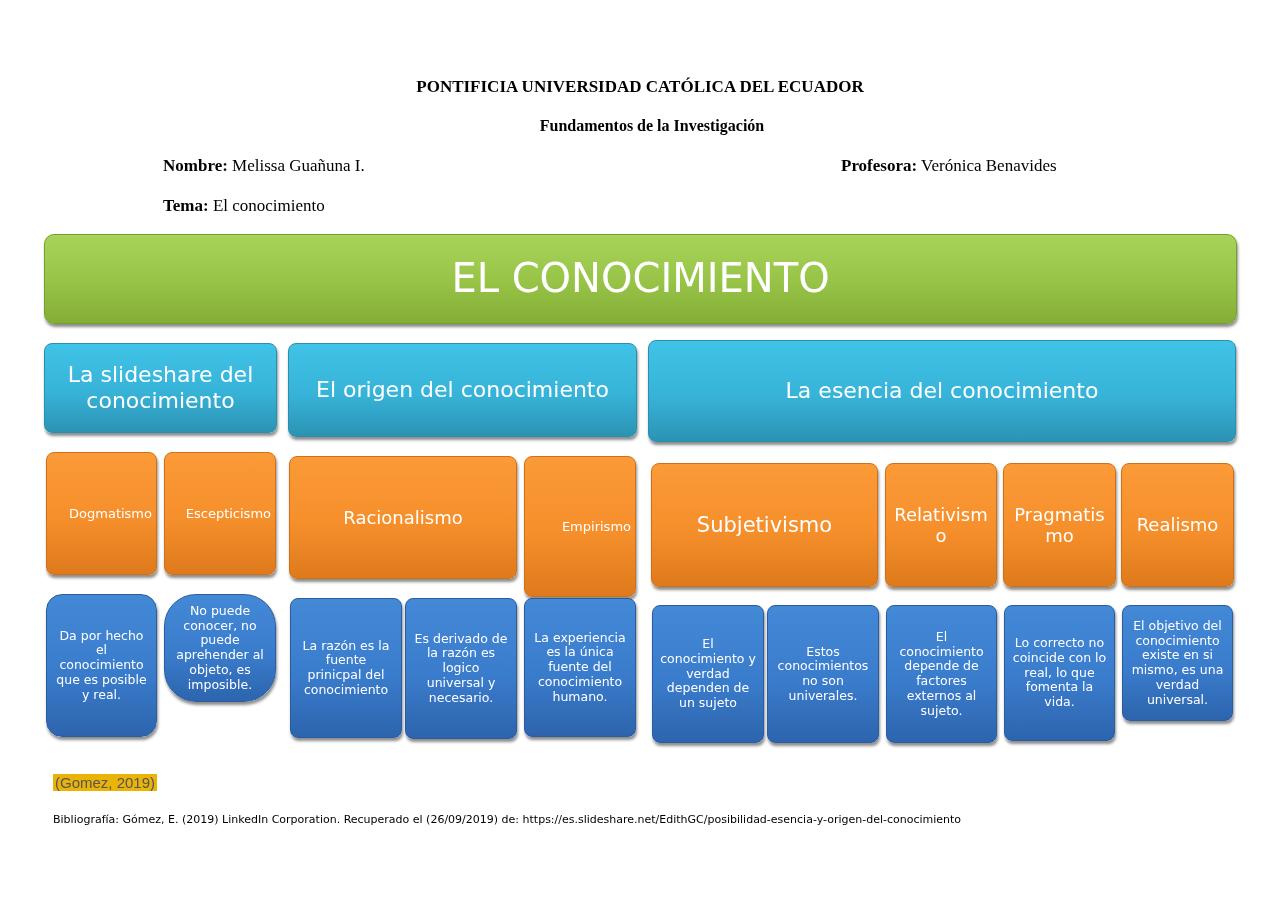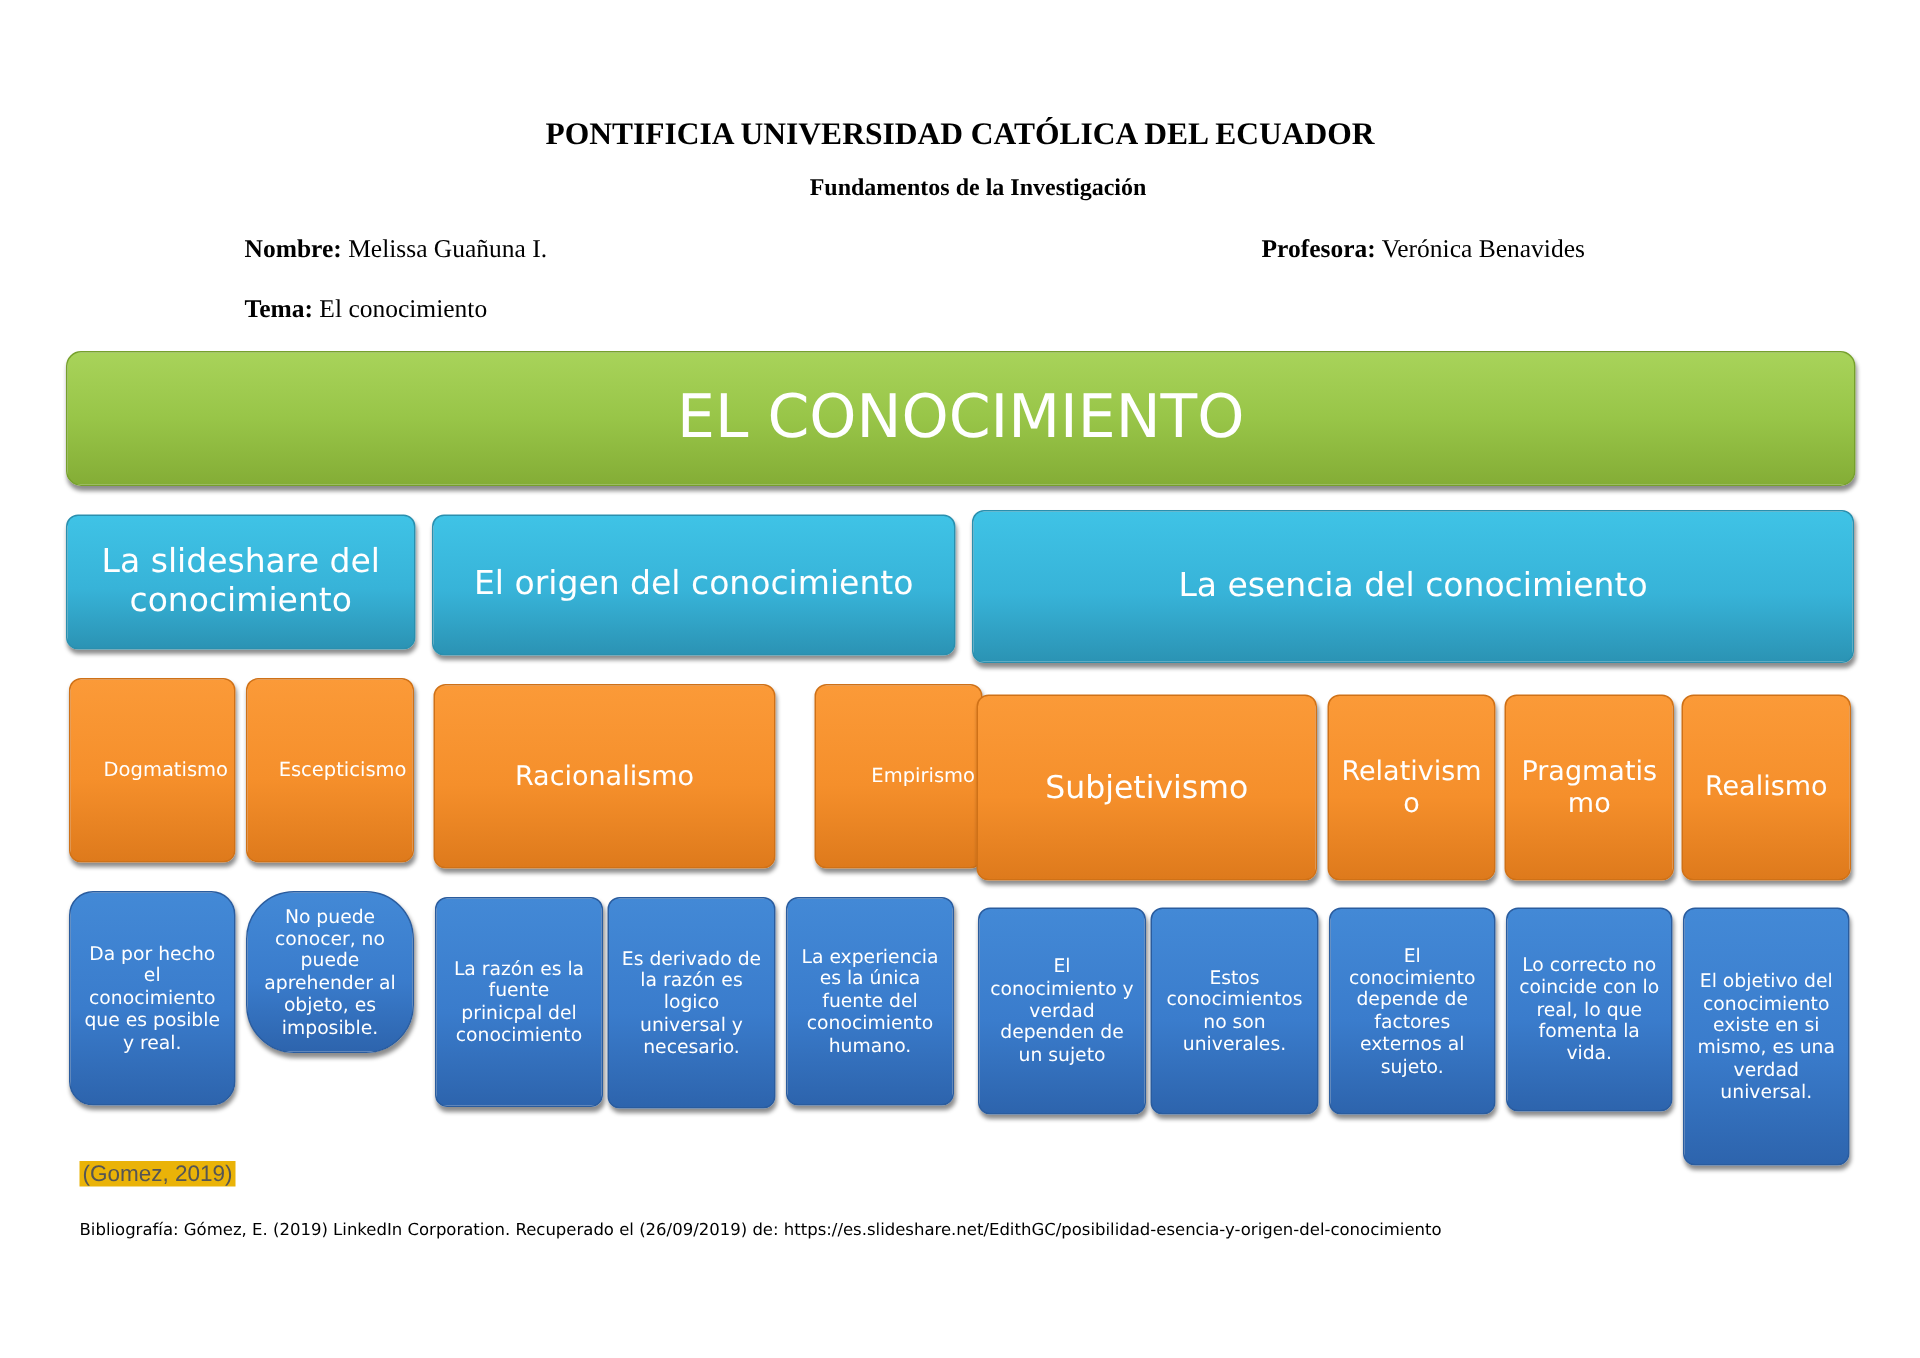--- a/index.html
+++ b/index.html
@@ -1,20 +1,20 @@
 <!DOCTYPE html>
 <html><head>
   <meta charset="utf-8">
   <style>
     * { box-sizing: border-box; margin: 0; padding: 0; }
     html, body { width: 1280px; height: 905px; background: #ffffff; overflow: hidden; }
     body { position: relative; font-family: "Liberation Sans", sans-serif; }
 
     .serif { font-family: "Liberation Serif", serif; color: #000; }
-    .hdr-center { position: absolute; left: 0; width: 1280px; text-align: center; font-weight: bold; font-size: 21px; }
+    .hdr-center { position: absolute; left: 0; width: 1280px; text-align: center; font-weight: bold; font-size: 17px; }
     .hdr-line { position: absolute; font-size: 17px; }
     .hdr-line b { font-weight: bold; }
 
     .box {
       position: absolute;
       display: flex; align-items: center; justify-content: center;
       text-align: center; color: #ffffff;
       font-family: "DejaVu Sans", sans-serif;
       border-radius: 8px;
       box-shadow: 1px 3px 3px rgba(0,0,0,0.45);
@@ -89,21 +89,21 @@
 
 <div class="box orange sub-sm" style="left:46px; top:452px; width:111px; height:123px;">
   <span>Dogmatismo</span>
 </div>
 <div class="box orange sub-sm" style="left:164px; top:452px; width:112px; height:123px;">
   <span>Escepticismo</span>
 </div>
 <div class="box orange sub-lg" style="left:289px; top:456px; width:228px; height:123px;">
   <span>Racionalismo</span>
 </div>
-<div class="box orange sub-sm" style="left:524px; top:456px; width:112px; height:123px;margin-left:19px;">
+<div class="box orange sub-sm" style="left:524px; top:456px; width:112px; height:141px;">
   <span>Empirismo</span>
 </div>
 <div class="box orange" style="left:651px; top:463px; width:227px; height:124px; font-size:21px;">
   <span>Subjetivismo</span>
 </div>
 <div class="box orange sub-lg" style="left:885px; top:463px; width:112px; height:124px; word-break:break-all; padding:4px 8px;">
   <span>Relativismo</span>
 </div>
 <div class="box orange sub-lg" style="left:1003px; top:463px; width:113px; height:124px; word-break:break-all; padding:4px 10px;">
   <span>Pragmatismo</span>
@@ -132,18 +132,18 @@
 </div>
 <div class="box blue desc" style="left:767px; top:605px; width:112px; height:138px; padding:4px 6px;">
   <span>Estos conocimientos no son univerales.</span>
 </div>
 <div class="box blue desc" style="left:886px; top:605px; width:111px; height:138px; padding:4px 8px;">
   <span>El conocimiento depende de factores externos al sujeto.</span>
 </div>
 <div class="box blue desc" style="left:1004px; top:605px; width:111px; height:136px; padding:4px 6px;">
   <span>Lo correcto no coincide con lo real, lo que fomenta la vida.</span>
 </div>
-<div class="box blue desc" style="left:1122px; top:605px; width:111px; height:172px; padding:4px 6px;">
+<div class="box blue desc" style="left:1122px; top:605px; width:111px; height:116px; padding:4px 6px;">
   <span>El objetivo del conocimiento existe en si mismo, es una verdad universal.</span>
 </div>
 
 <div class="citation">(Gomez, 2019)</div>
 <div class="biblio">Bibliografía: Gómez, E. (2019) LinkedIn Corporation. Recuperado el (26/09/2019) de: https://es.slideshare.net/EdithGC/posibilidad-esencia-y-origen-del-conocimiento</div>
 
 </body></html>

